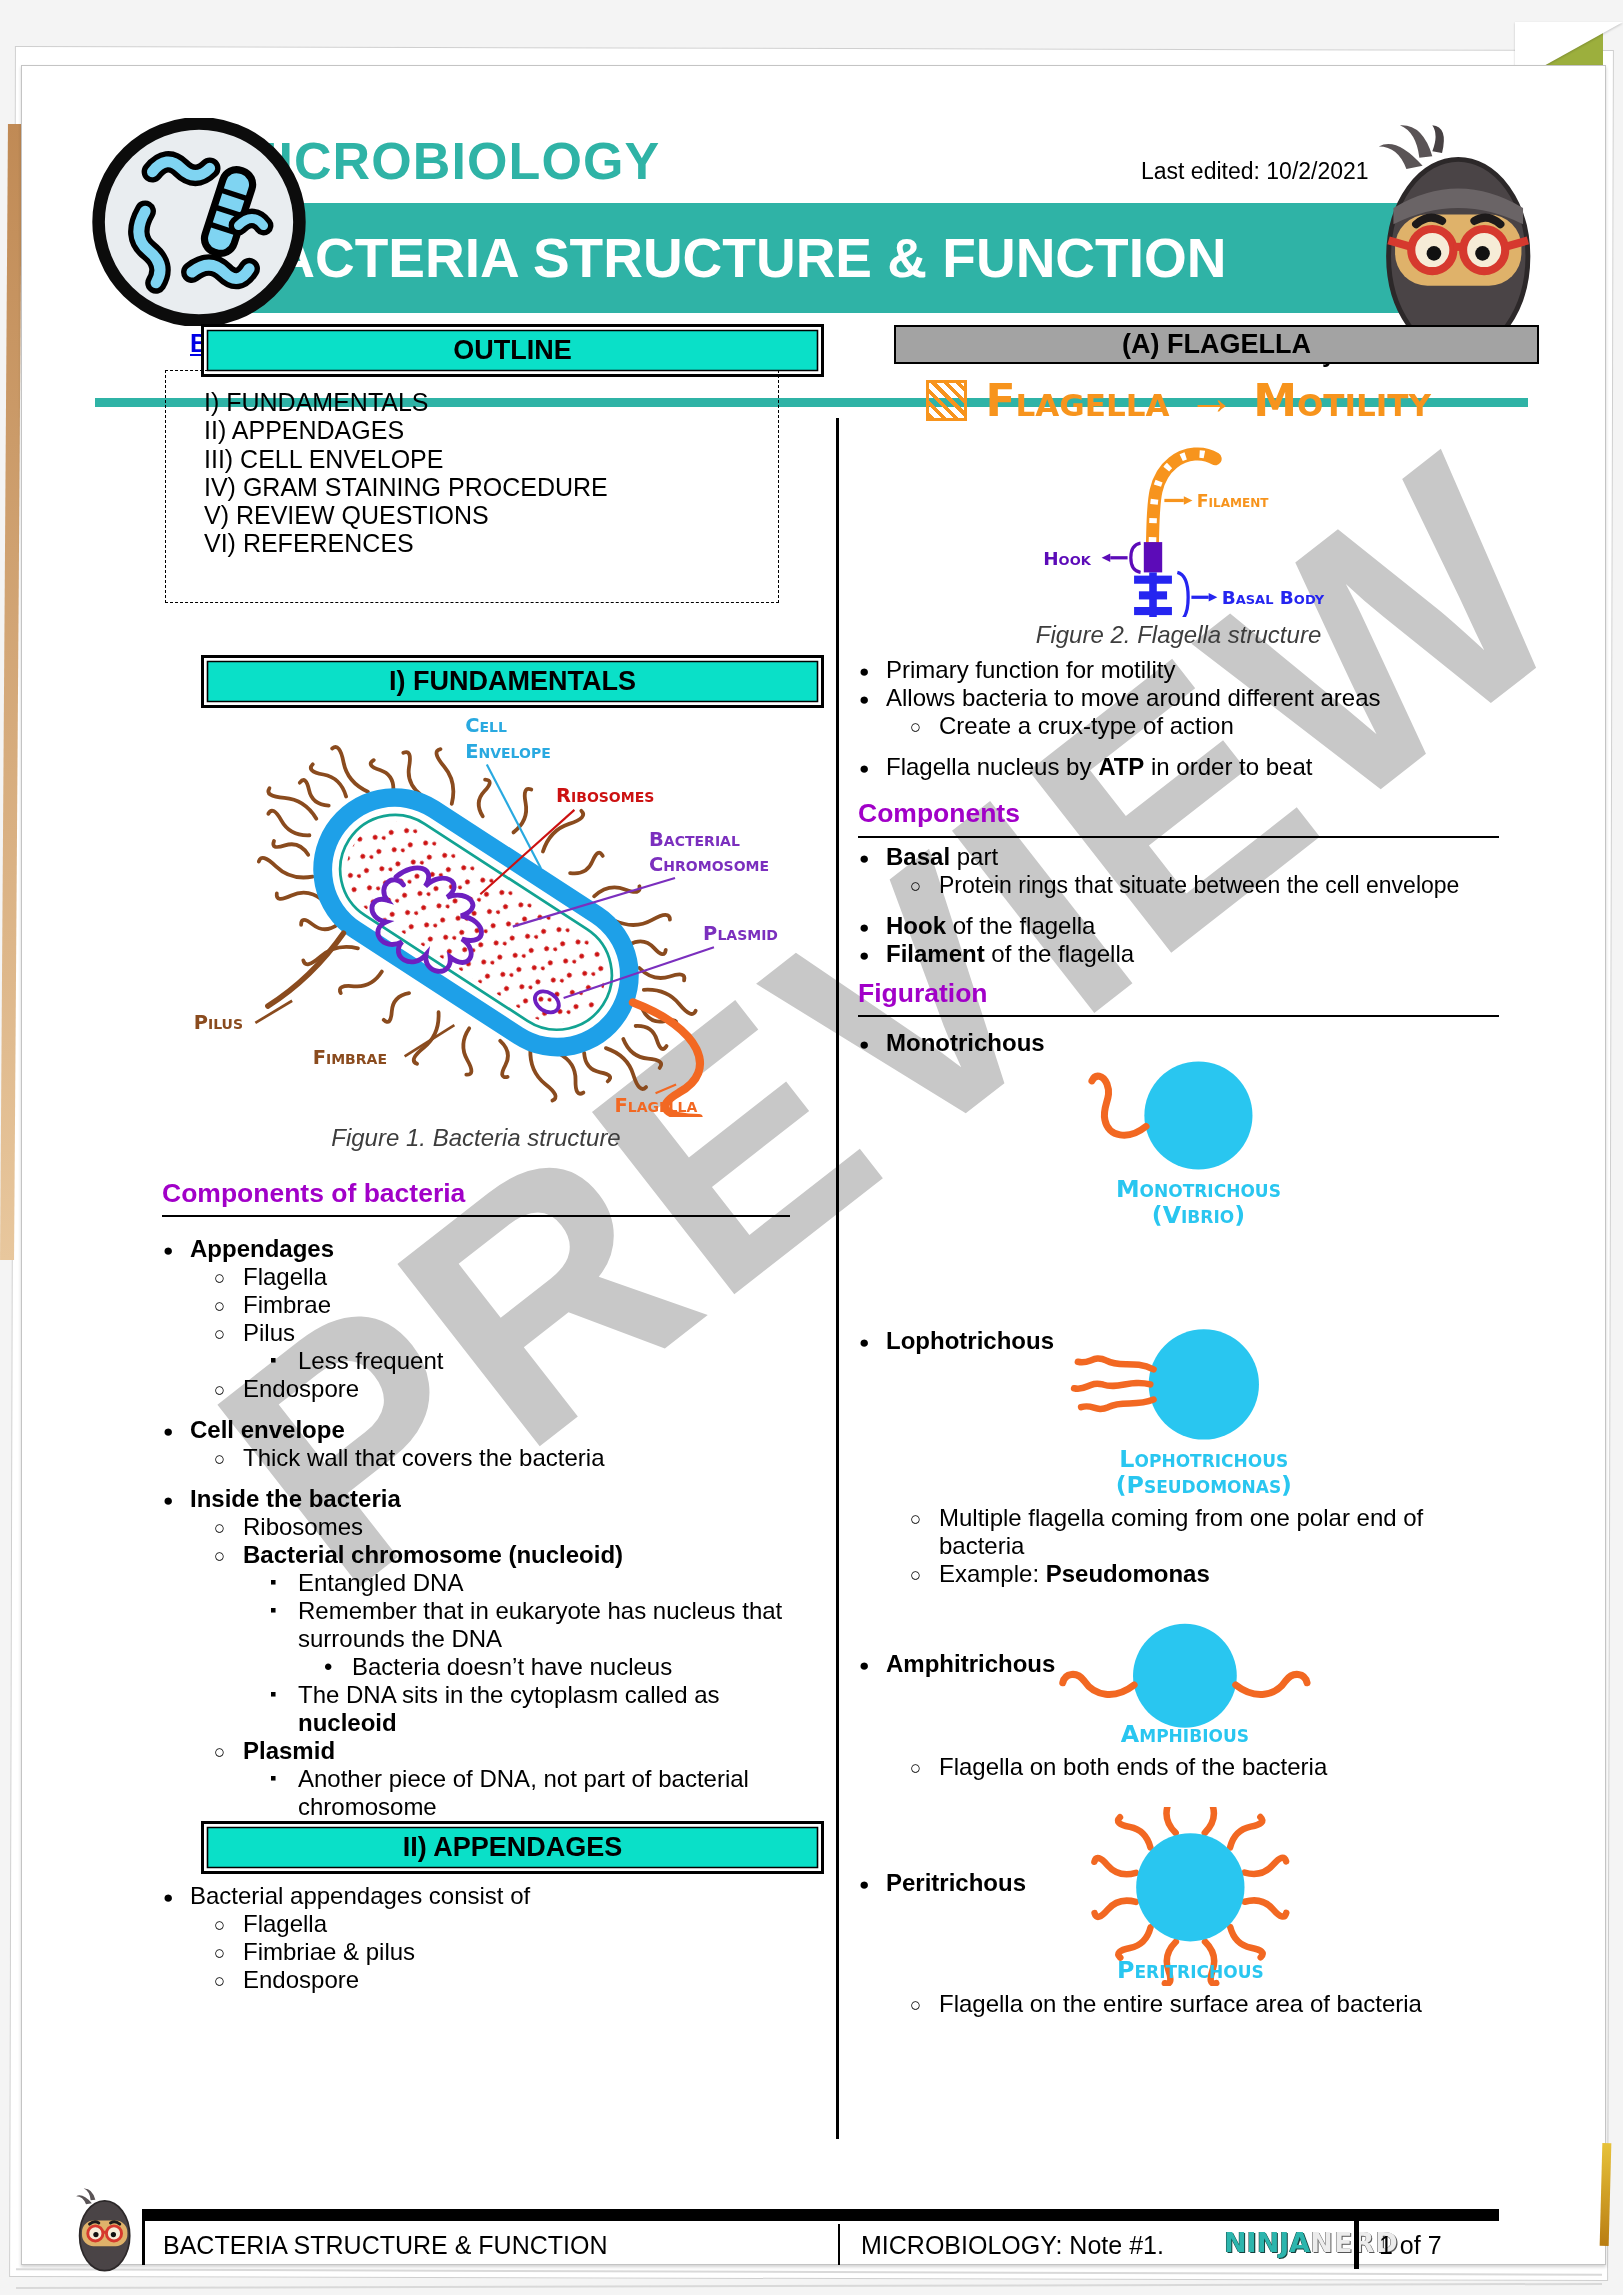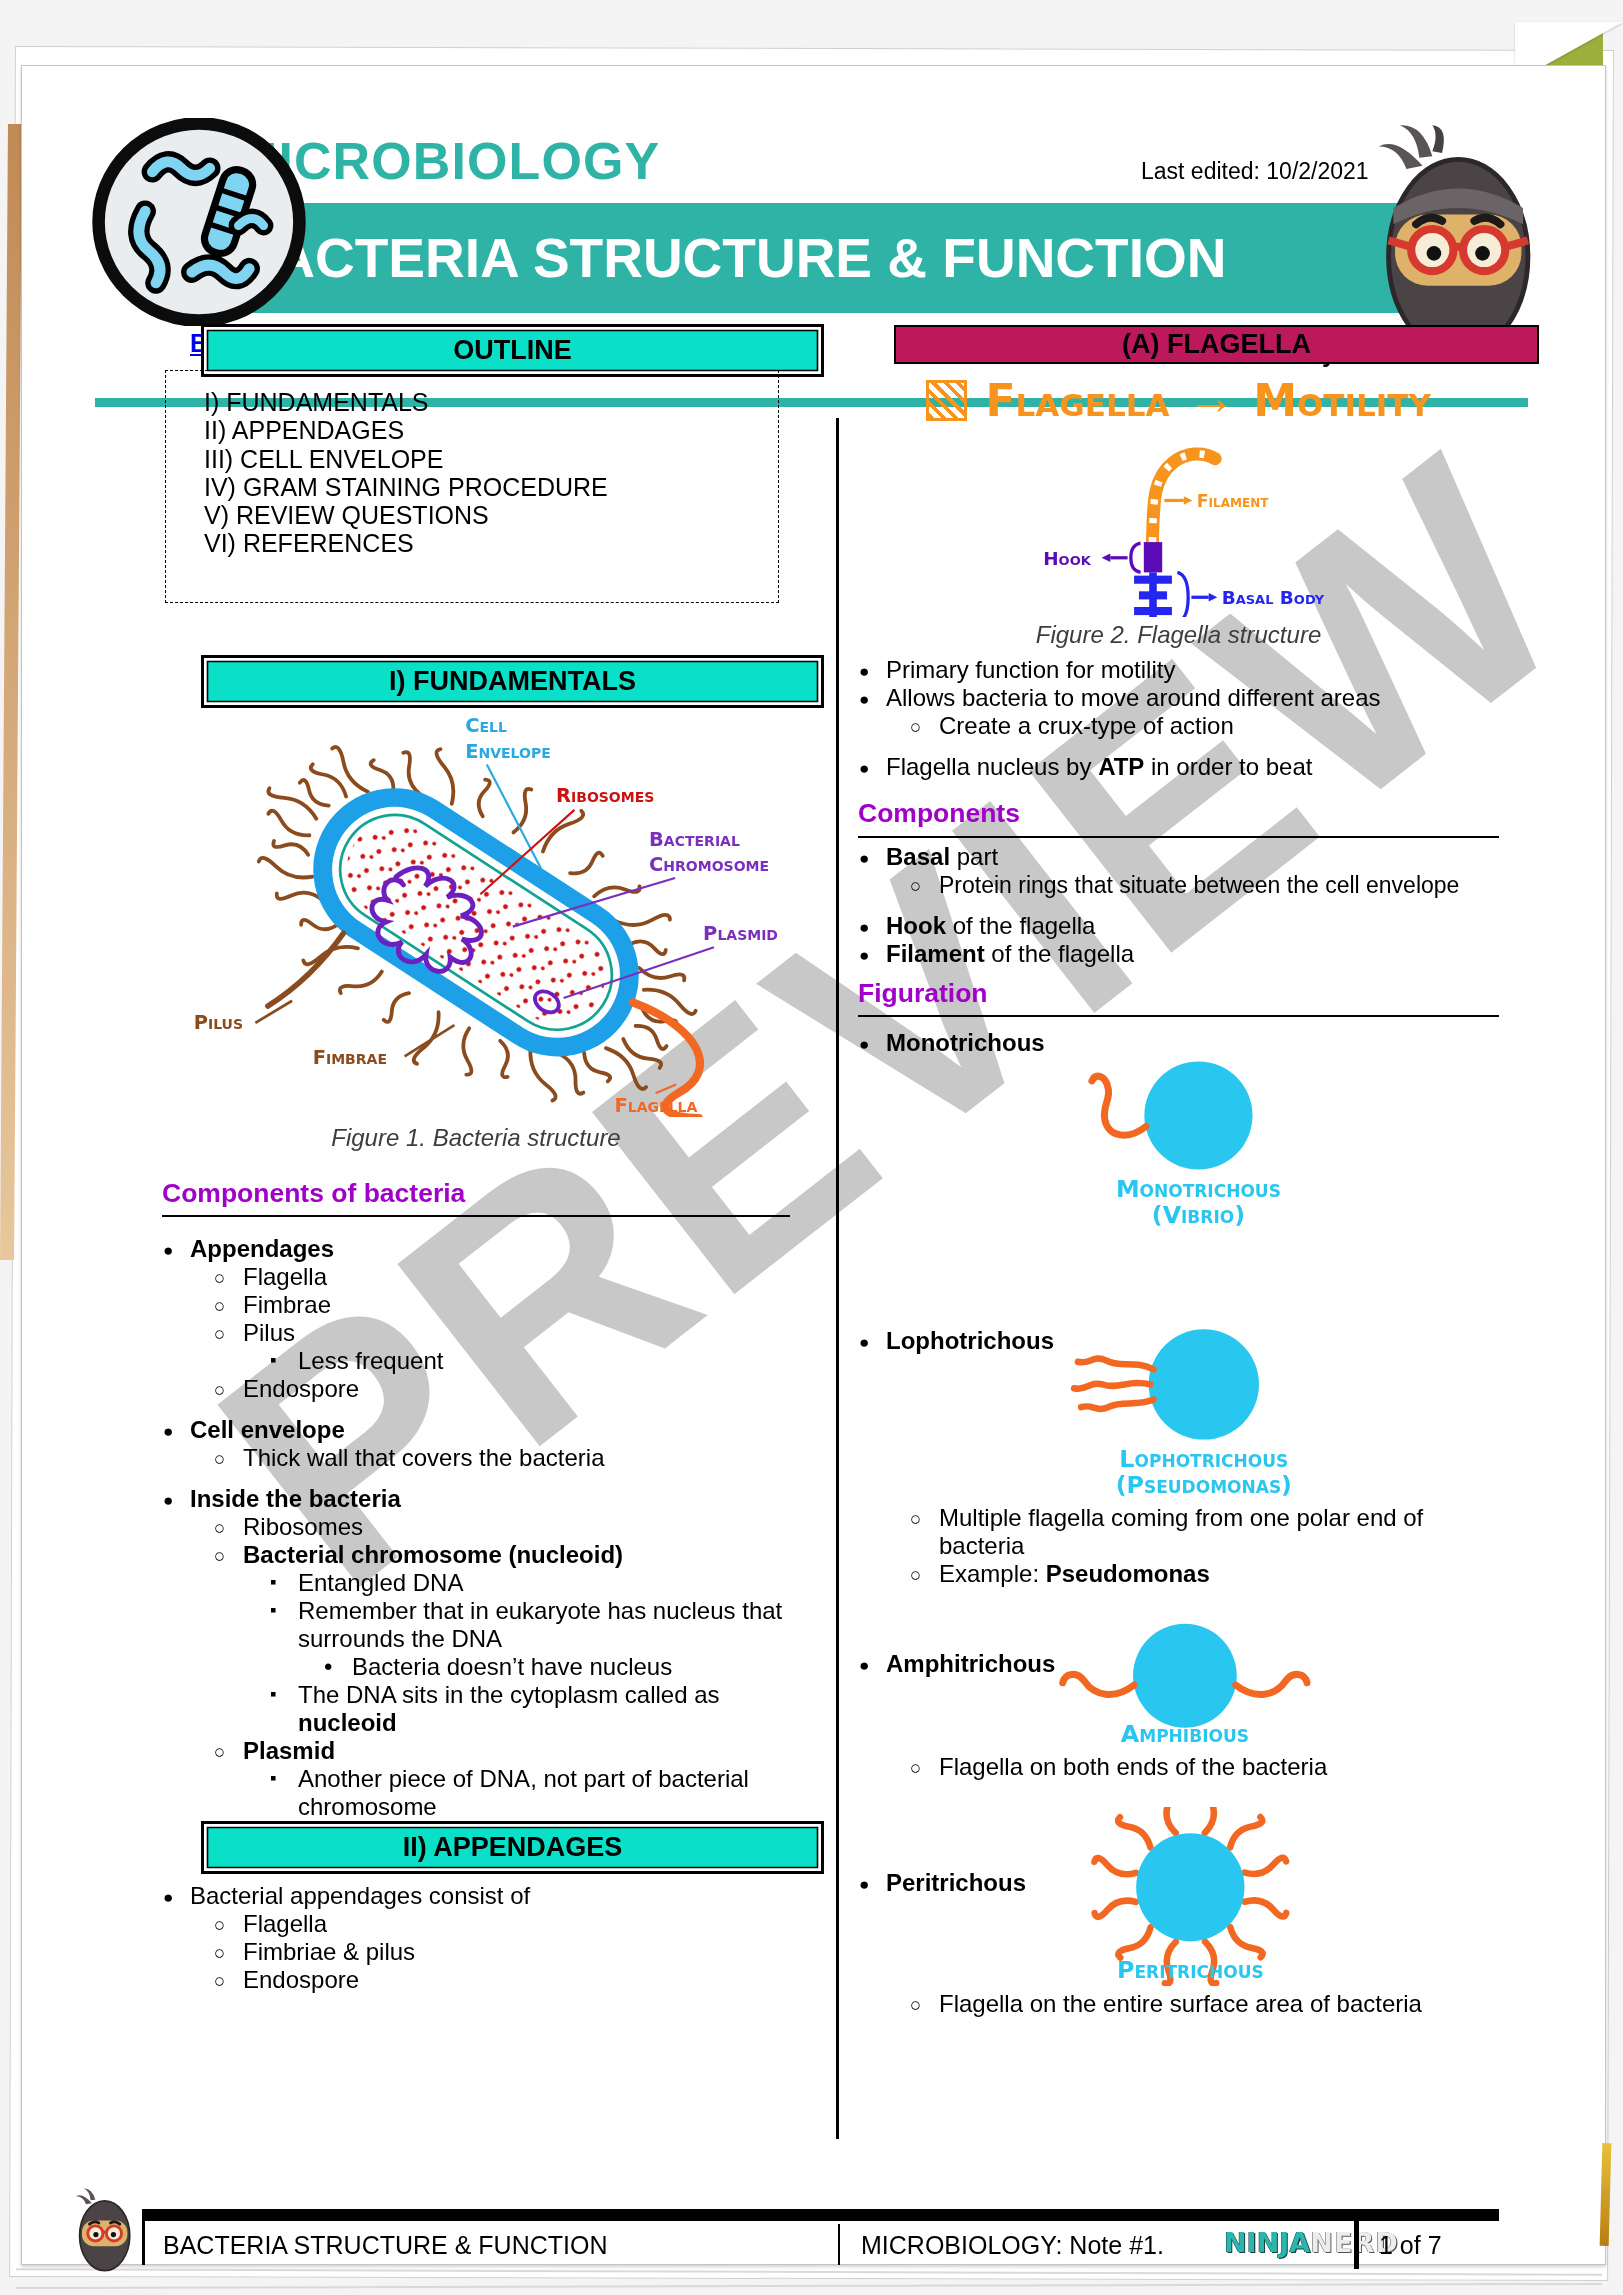--- a/index.html
+++ b/index.html
@@ -22,21 +22,21 @@
   .banner{left:216px;top:203px;width:1240px;height:110px;background:#2fb3a6;display:flex;align-items:center;}
   .banner-title{color:#fff;font-weight:bold;font-size:55px;letter-spacing:0px;margin-left:19.5px;white-space:nowrap;}
   .lastedited{left:1141px;top:158px;font-size:23px;color:#000;}
   .doclink{left:190px;top:329px;font-size:25.4px;font-weight:bold;color:#0000e6;text-decoration:underline;}
   .editor{left:920px;top:339px;font-size:25px;font-weight:bold;color:#000;}
   .rule-teal{left:95px;top:398px;width:1433px;height:8.7px;background:#2fb3a6;}
   .coldiv{left:836px;top:418px;width:2.7px;height:1721px;background:#000;}
   
   .secbar{background:#0ae0c8;border:3.8px solid #000;box-shadow:inset 0 0 0 2.7px #fff,inset 0 0 0 4.3px #000;
           display:flex;align-items:center;justify-content:center;font-weight:bold;font-size:27px;color:#000;margin-left:36px;}
-  .secbar.light{background:#be185d;border:2.7px solid #000;box-shadow:none;}
+  .secbar.light{background:#a3a3a3;border:2.7px solid #000;box-shadow:none;}
   .dashedbox{border:1.6px dashed #000;background:transparent;}
   .outline-item{font-size:25px;line-height:27px;color:#000;margin-bottom:1.1px;}
   
   .pheading{font-size:26.5px;font-weight:bold;color:#a100c8;}
   .prule{height:2.2px;background:#000;}
   .caption{font-size:24px;font-style:italic;color:#3d3d3d;text-align:center;}
   
   .li{position:relative;font-size:24px;line-height:28px;color:#000;}
   .li .b{font-weight:bold;}
   .l1{padding-left:28px;font-weight:bold;}

